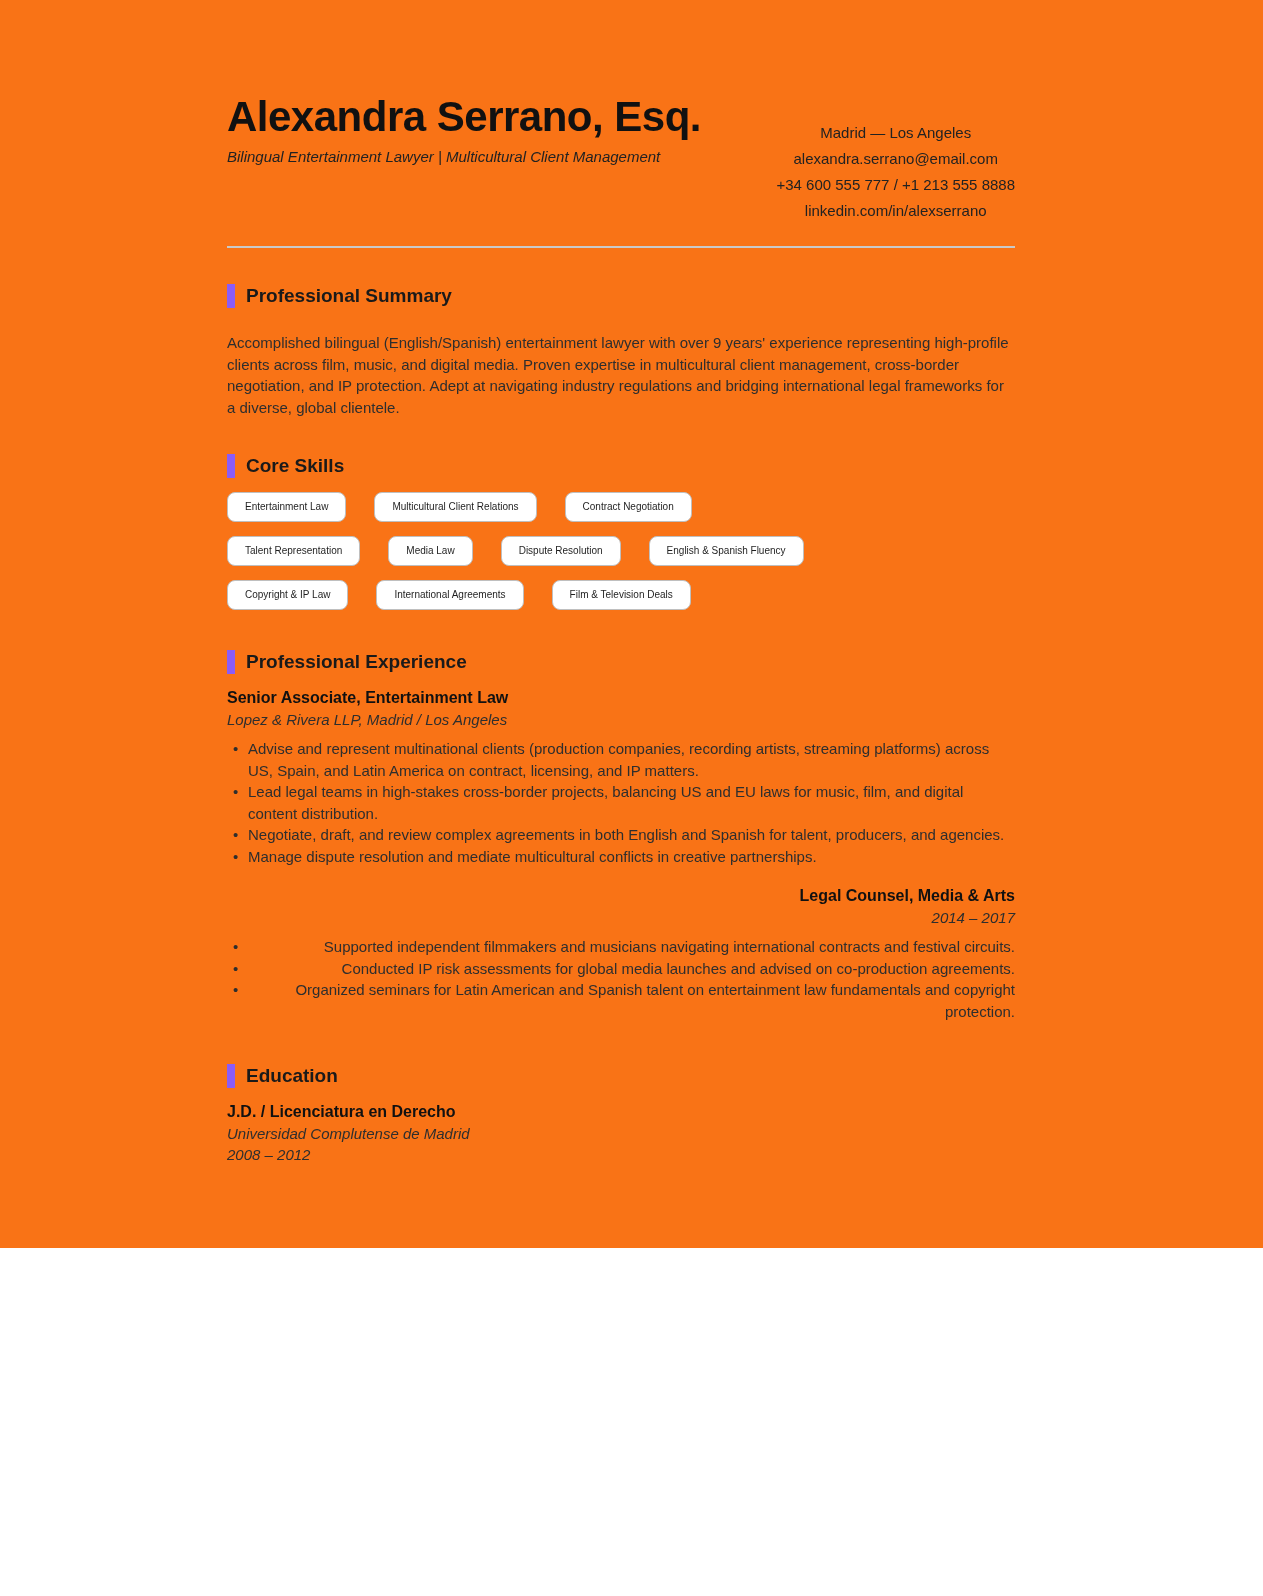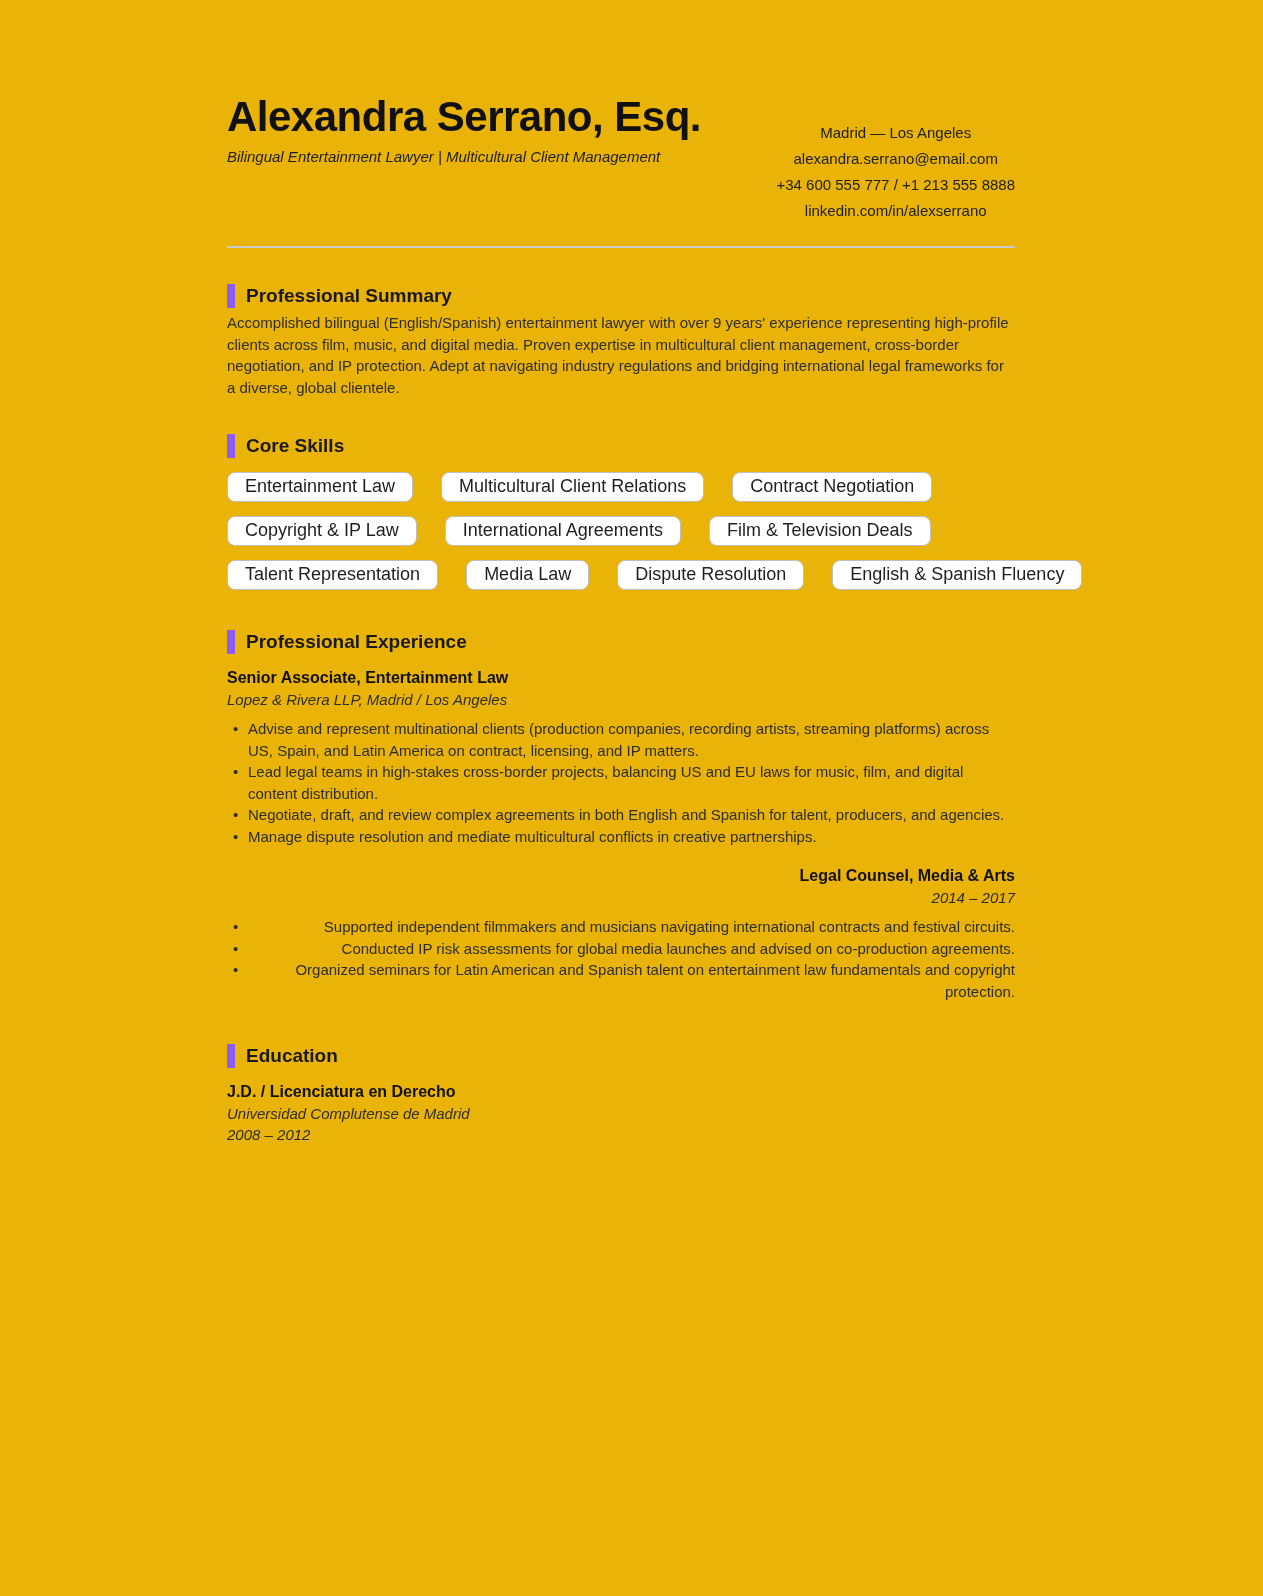--- a/index.html
+++ b/index.html
@@ -4,22 +4,22 @@
 <style>
   * { margin: 0; padding: 0; box-sizing: border-box; }
   html, body {
     background: #ffffff;
     font-family: "Liberation Sans", "DejaVu Sans", sans-serif;
     color: #2b2b2b;
   }
   .page {
     position: relative;
     width: 1263px;
-    height: 1596px;
-    background: #eab308;
+    height: 1248px;
+    background: #f97316;
     overflow: hidden;
   }
   .content {
     width: 788px;
     margin-left: 227px;
     padding-top: 94px;
   }
   
   .header { display: flex; justify-content: space-between; }
   .name {
@@ -55,34 +55,34 @@
   .section-h {
     margin-top: 36px;
     font-size: 19px;
     font-weight: 700;
     color: #1a1a1a;
     line-height: 24px;
     border-left: 8px solid #8b5cf6;
     padding-left: 11px;
   }
   .summary-text {
-    margin-top: 4px;
+    margin-top: 24px;
     font-size: 15px;
     line-height: 21.5px;
     color: #2e2e2e;
   }
   
   .skills-block { margin-top: 8px; }
   .skill-row { display: flex; gap: 28px; margin-top: 14px; }
   .pill {
     display: inline-block;
     padding: 4px 17px 5px 17px;
     border: 1px solid #bfbfbf;
     border-radius: 8px;
-    font-size: 18px;
+    font-size: 10px;
     line-height: 19px;
     color: #1f1f1f;
     background: #ffffff;
     white-space: nowrap;
   }
   
   .job { margin-top: 13px; }
   .job + .job { margin-top: 18px; text-align: right; }
   .job-title, .edu-title {
     font-size: 16px;
@@ -142,29 +142,29 @@
     <p class="summary-text">Accomplished bilingual (English/Spanish) entertainment lawyer with over 9 years' experience representing high-profile clients across film, music, and digital media. Proven expertise in multicultural client management, cross-border negotiation, and IP protection. Adept at navigating industry regulations and bridging international legal frameworks for a diverse, global clientele.</p>
 
     <div class="section-h">Core Skills</div>
     <div class="skills-block">
       <div class="skill-row">
         <span class="pill">Entertainment Law</span>
         <span class="pill">Multicultural Client Relations</span>
         <span class="pill">Contract Negotiation</span>
       </div>
       <div class="skill-row">
-        <span class="pill">Copyright &amp; IP Law</span>
-        <span class="pill">International Agreements</span>
-        <span class="pill">Film &amp; Television Deals</span>
-      </div>
-      <div class="skill-row">
         <span class="pill">Talent Representation</span>
         <span class="pill">Media Law</span>
         <span class="pill">Dispute Resolution</span>
         <span class="pill">English &amp; Spanish Fluency</span>
+      </div>
+      <div class="skill-row">
+        <span class="pill">Copyright &amp; IP Law</span>
+        <span class="pill">International Agreements</span>
+        <span class="pill">Film &amp; Television Deals</span>
       </div>
     </div>
 
     <div class="section-h" style="margin-top:40px">Professional Experience</div>
 
     <div class="job">
       <div class="job-title">Senior Associate, Entertainment Law</div>
       <div class="job-company">Lopez &amp; Rivera LLP, Madrid / Los Angeles</div>
       <ul class="bullets">
         <li>Advise and represent multinational clients (production companies, recording artists, streaming platforms) across US, Spain, and Latin America on contract, licensing, and IP matters.</li>

